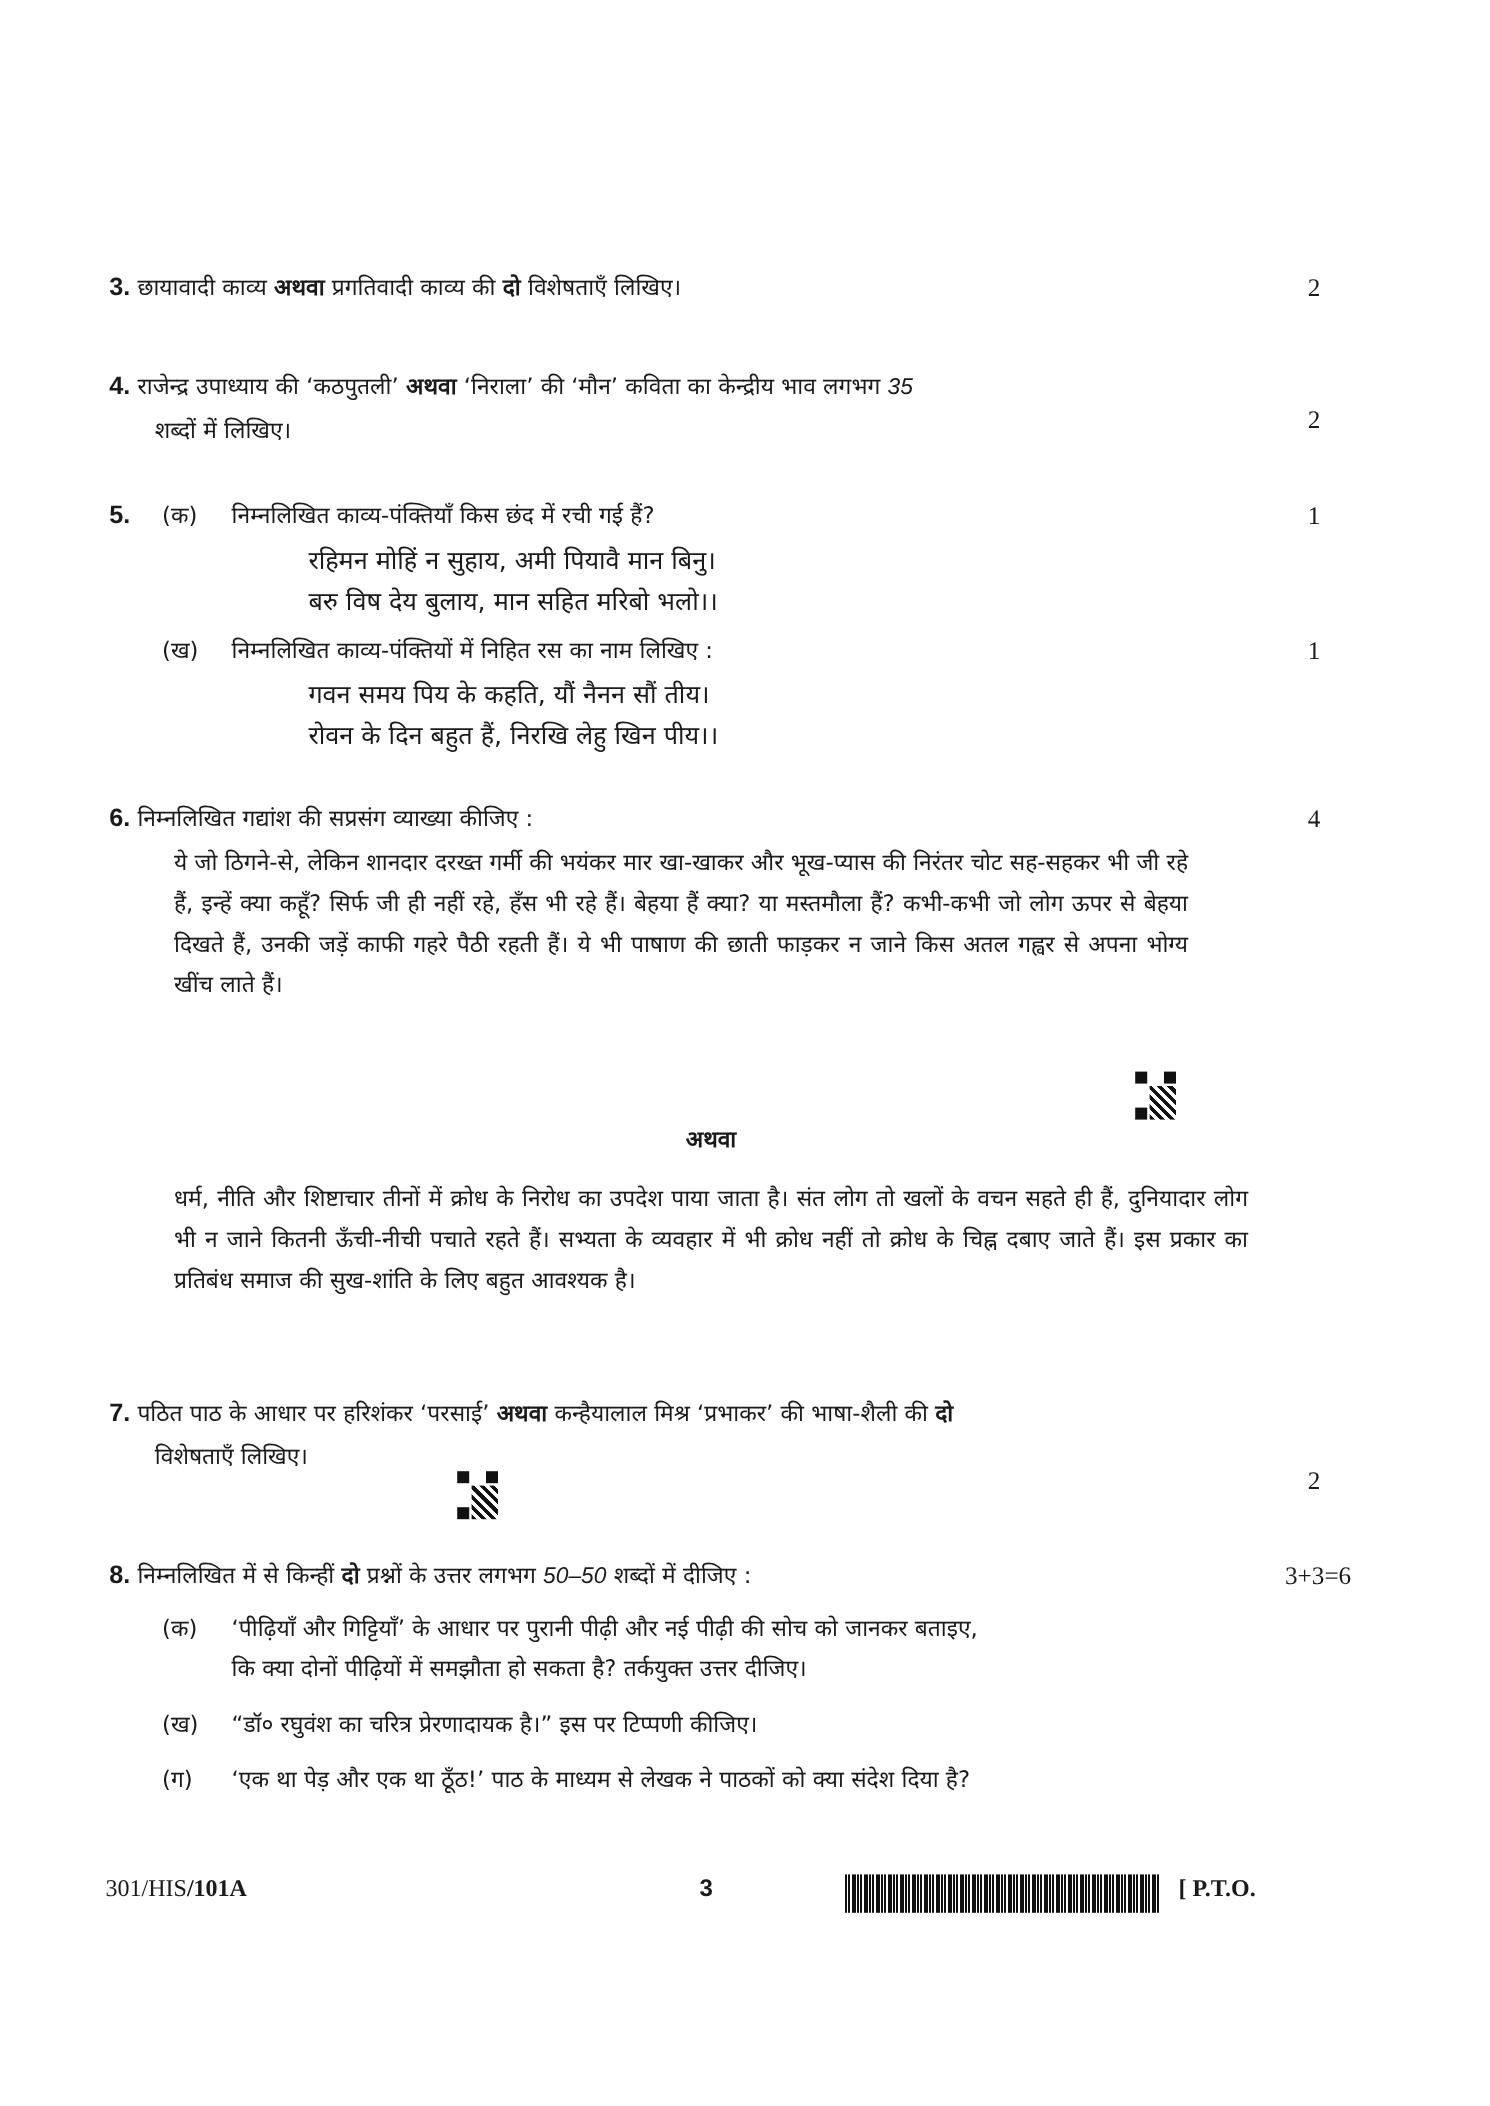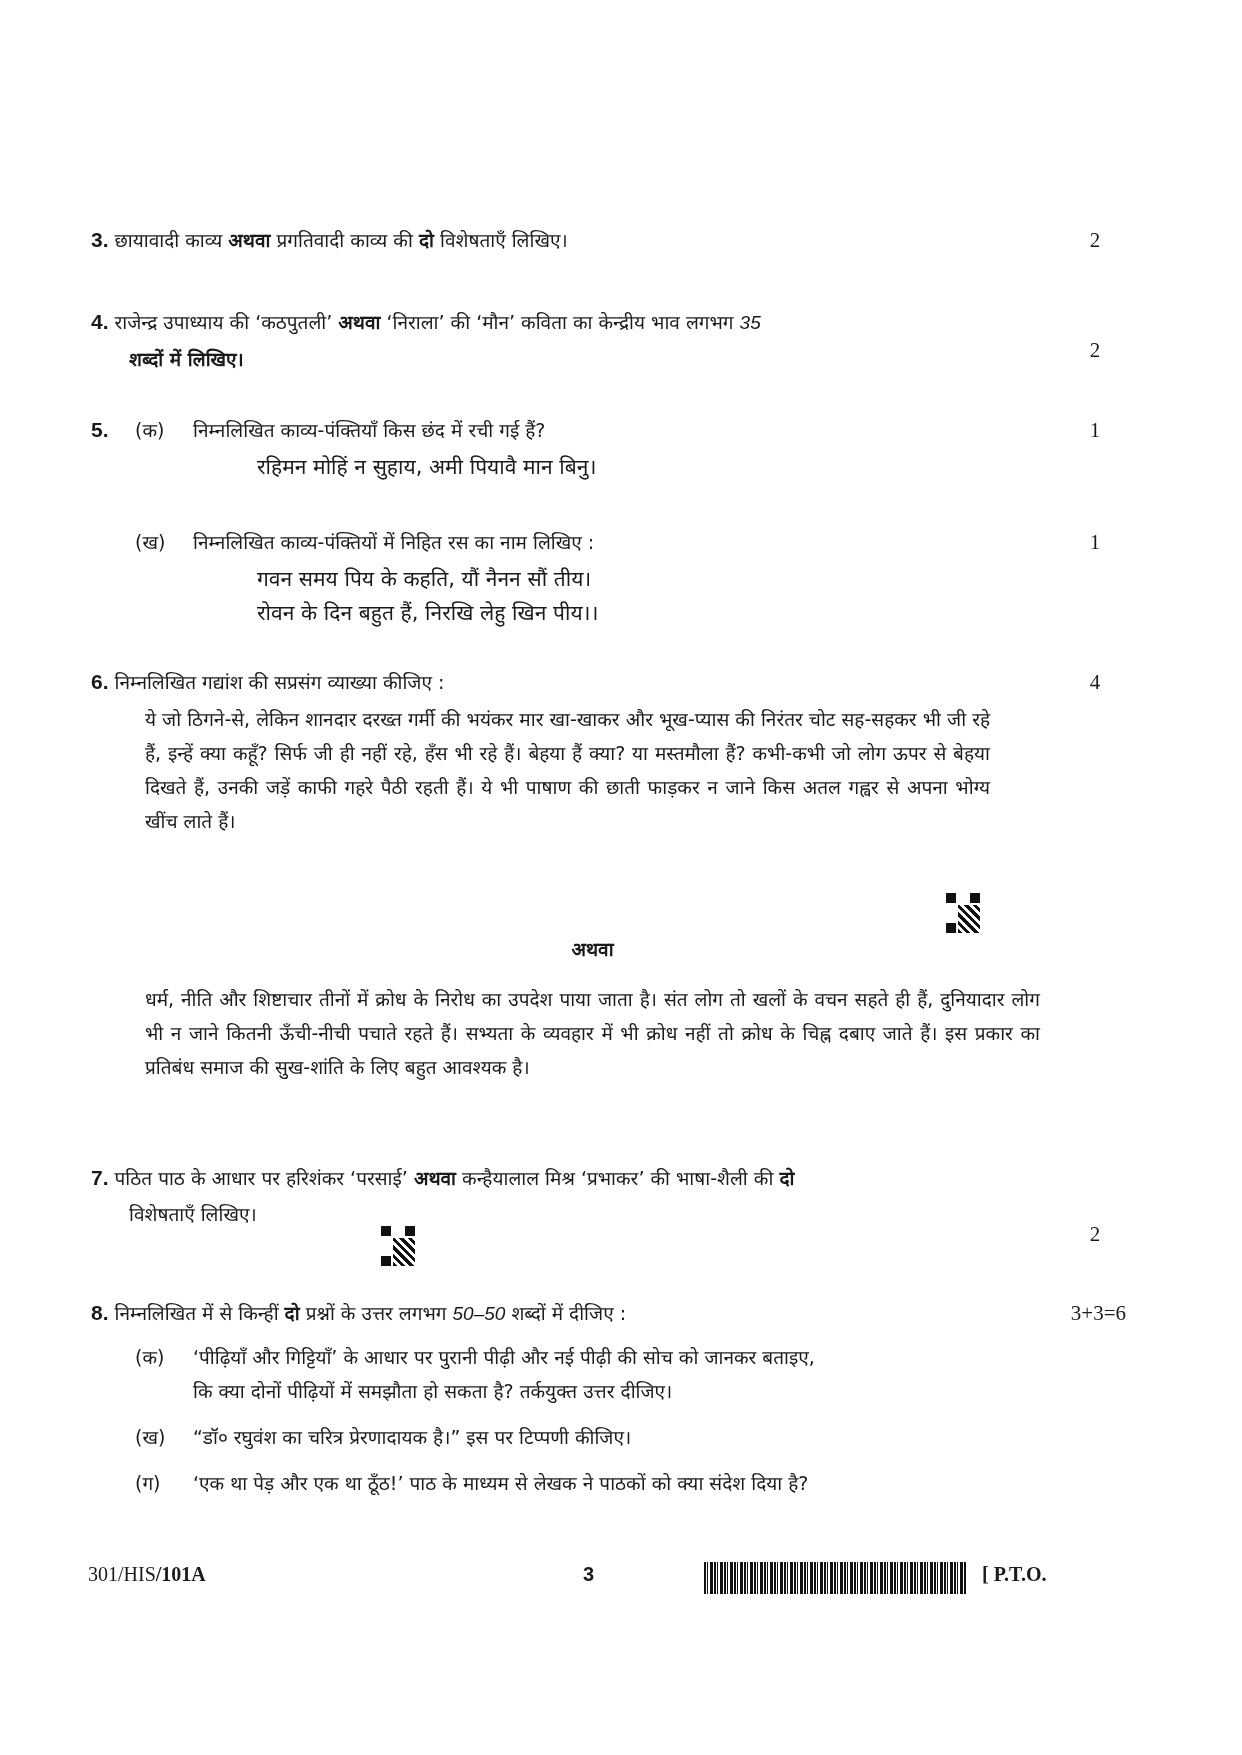--- a/index.html
+++ b/index.html
@@ -48,32 +48,33 @@
 
 <div class="page">
 
   <div class="q" style="top:222px;">
     <span class="qnum">3.</span><span>छायावादी काव्य </span><span class="b">अथवा</span><span> प्रगतिवादी काव्य की </span><span class="b">दो</span><span> विशेषताएँ लिखिए।</span>
   </div>
   <div class="marks" style="top:228px;">2</div>
 
   <div class="q" style="top:304px;">
     <span class="qnum">4.</span><span>राजेन्द्र उपाध्याय की ‘कठपुतली’ </span><span class="b">अथवा</span><span> ‘निराला’ की ‘मौन’ कविता का केन्द्रीय भाव लगभग </span><span class="it">35</span><br>
-    <span style="padding-left:38px;font-weight:bold;">शब्दों में लिखिए।</span>
+    <span style="padding-left:38px;">शब्दों में लिखिए।</span>
   </div>
   <div class="marks" style="top:338px;">2</div>
 
   <div class="q" style="top:412px;">
     <span class="qnum">5.</span>
   </div>
   <div class="sub" style="top:413px;">
     <span class="lbl">(क)</span><span>निम्नलिखित काव्य-पंक्तियाँ किस छंद में रची गई हैं?</span>
   </div>
   <div class="marks" style="top:418px;">1</div>
   <div class="verse" style="top:450px;">रहिमन मोहिं न सुहाय, अमी पियावै मान बिनु।</div>
+  <div class="verse" style="top:484px;">बरु विष देय बुलाय, मान सहित मरिबो भलो।।</div>
 
   <div class="sub" style="top:525px;">
     <span class="lbl">(ख)</span><span>निम्नलिखित काव्य-पंक्तियों में निहित रस का नाम लिखिए :</span>
   </div>
   <div class="marks" style="top:530px;">1</div>
   <div class="verse" style="top:562px;">गवन समय पिय के कहति, यौं नैनन सौं तीय।</div>
   <div class="verse" style="top:596px;">रोवन के दिन बहुत हैं, निरखि लेहु खिन पीय।।</div>
 
   <div class="q" style="top:664px;">
     <span class="qnum">6.</span><span>निम्नलिखित गद्यांश की सप्रसंग व्याख्या कीजिए :</span>

